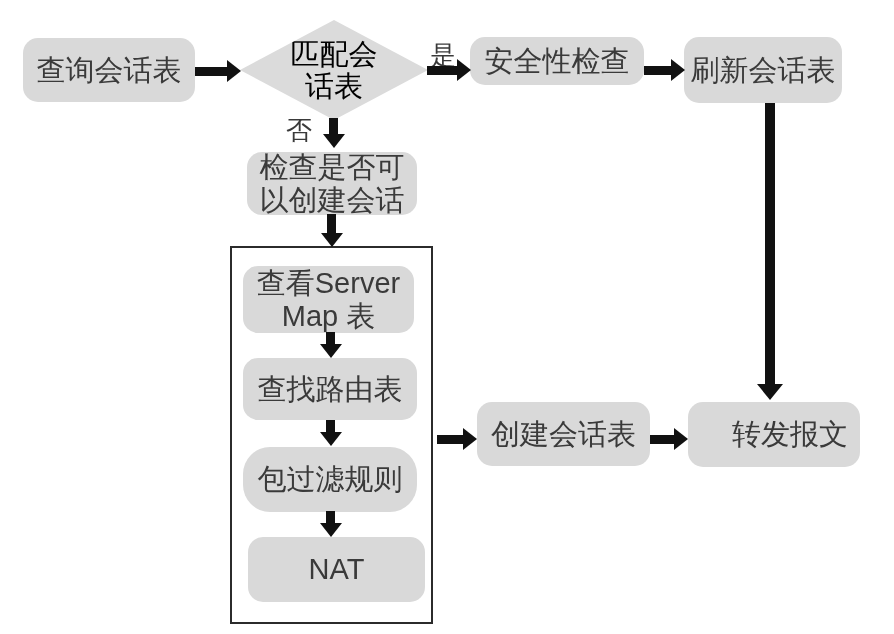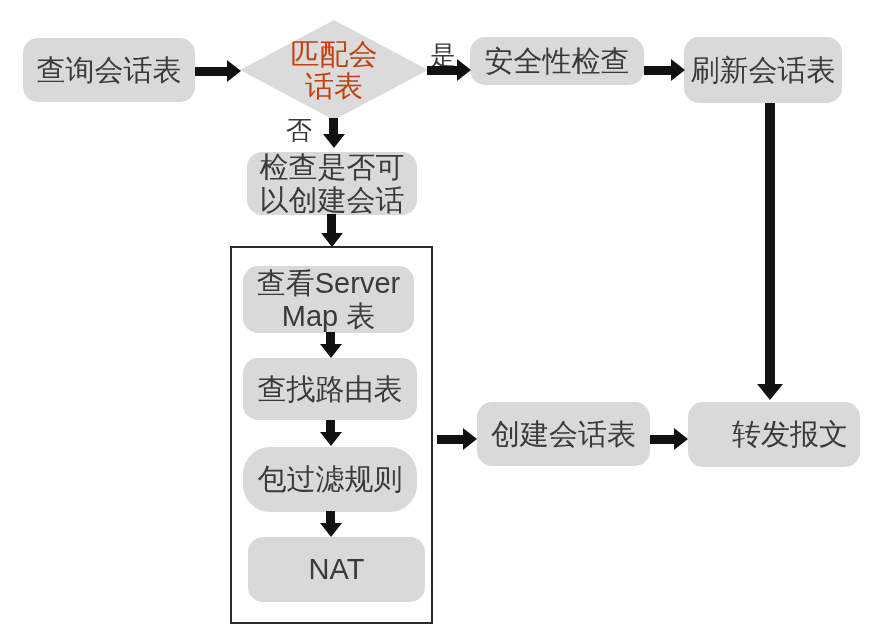--- a/index.html
+++ b/index.html
@@ -31,21 +31,21 @@
   .diamond {
     position: absolute;
     background: #dbdbdb;
     clip-path: polygon(50% 0, 100% 50%, 50% 100%, 0 50%);
     display: flex;
     align-items: center;
     justify-content: center;
     text-align: center;
     font-size: 29px;
     line-height: 1.12;
-    color: #c2410c;
+    color: #000000;
     white-space: pre-line;
   }
   .group-box {
     position: absolute;
     border: 2px solid #2b2b2b;
     background: transparent;
     box-sizing: border-box;
   }
   .branch-label {
     position: absolute;

